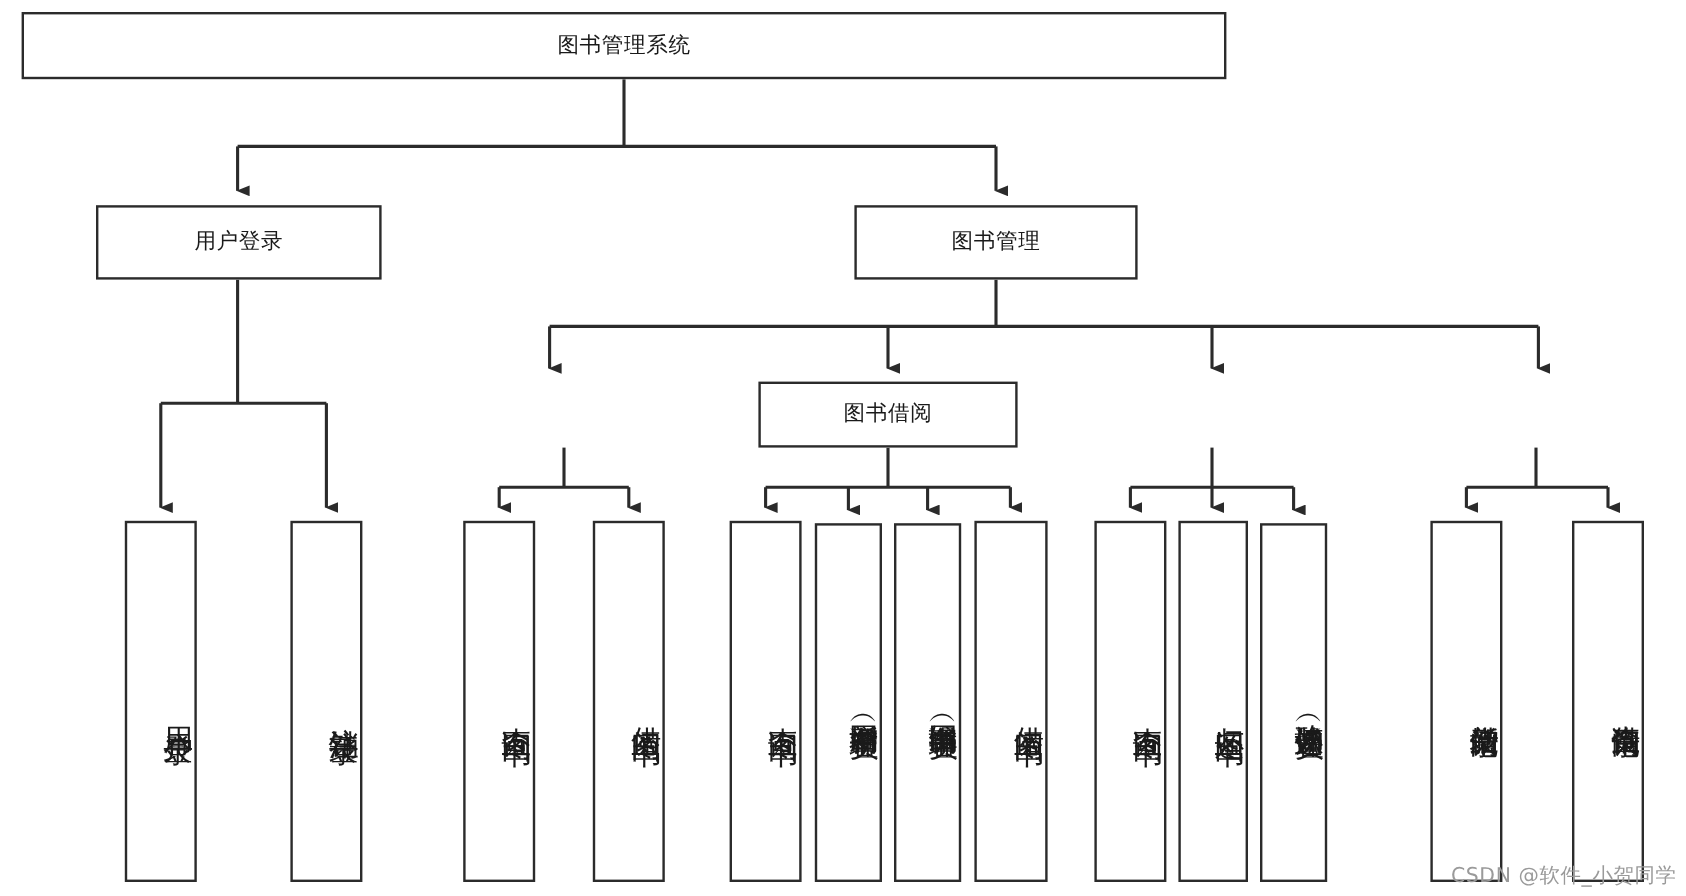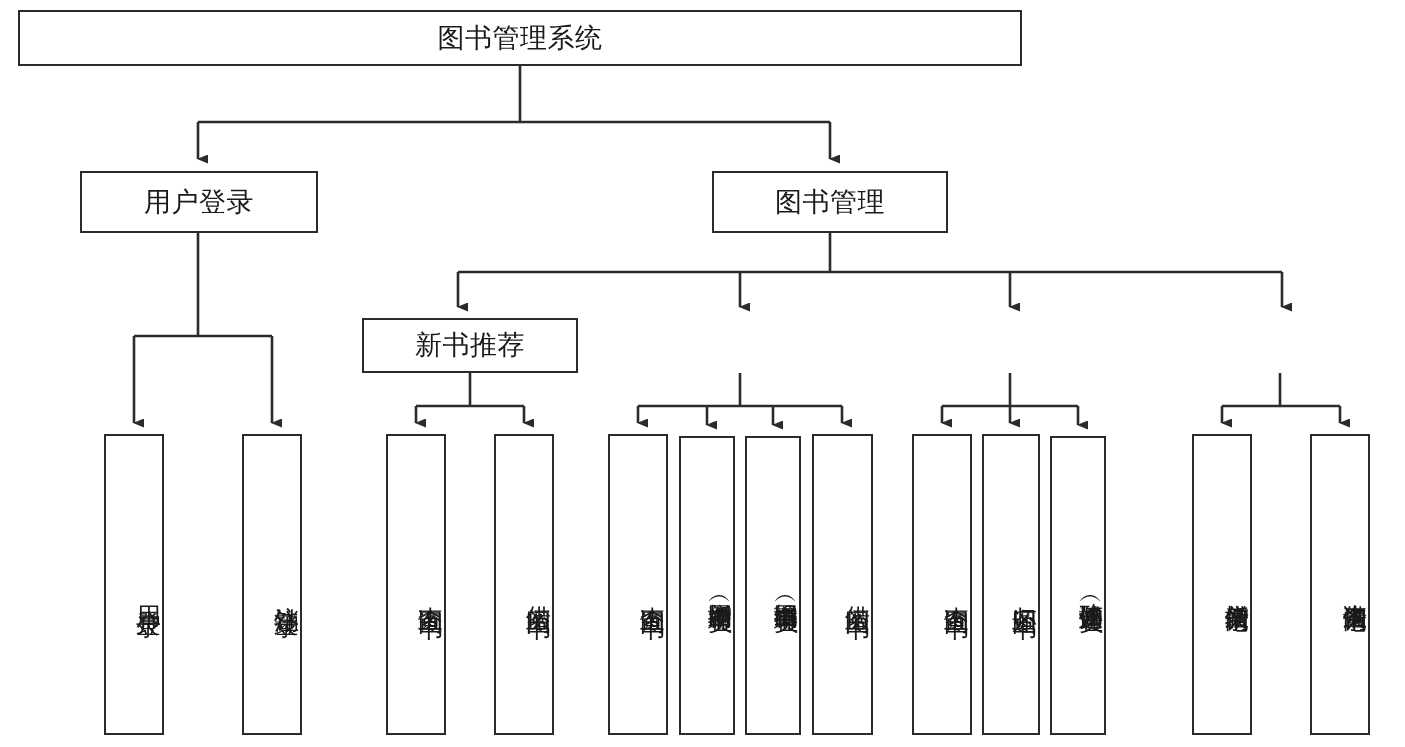--- a/index.html
+++ b/index.html
@@ -30,21 +30,21 @@
     box-sizing: border-box;
     border: 2.5px solid #2b2b2b;
     background: #ffffff;
     display: flex;
     align-items: center;
     justify-content: center;
     color: #1a1a1a;
     line-height: 1.12;
   }
   .node.horiz {
-    font-size: 27px;
+    font-size: 18px;
     letter-spacing: 0.5px;
   }
   .node.vert {
     writing-mode: vertical-rl;
     text-orientation: upright;
     font-size: 25px;
     align-items: flex-start;
     justify-content: center;
     padding-top: 14px;
     letter-spacing: 3px;
@@ -127,22 +127,22 @@
     <span class="node-label">图书管理系统</span>
   </div>
 
   <div class="node horiz" style="left:80px; top:171px; width:238px; height:62px;">
     <span class="node-label">用户登录</span>
   </div>
   <div class="node horiz" style="left:712px; top:171px; width:236px; height:62px;">
     <span class="node-label">图书管理</span>
   </div>
 
-  <div class="node horiz" style="left:362px; top:318px; width:216px; height:55px;">
-    <span class="node-label">新书推荐</span>
+  <div class="node horiz" style="left:632px; top:318px; width:216px; height:55px;">
+    <span class="node-label">图书借阅</span>
   </div>
 
   <div class="node vert" style="left:104px; top:434px; width:60px; height:301px;">
     <span class="node-label">用户登录</span>
   </div>
   <div class="node vert" style="left:242px; top:434px; width:60px; height:301px;">
     <span class="node-label">注销登录</span>
   </div>
 
   <div class="node vert" style="left:386px; top:434px; width:60px; height:301px;">
@@ -175,13 +175,14 @@
     <span class="node-label">确认归还（管理员）</span>
   </div>
 
   <div class="node vert tall" style="left:1192px; top:434px; width:60px; height:301px;">
     <span class="node-label">新增借阅记录</span>
   </div>
   <div class="node vert tall" style="left:1310px; top:434px; width:60px; height:301px;">
     <span class="node-label">查询借阅记录</span>
   </div>
 
+  <div id="watermark">CSDN @软件_小贺同学</div>
 </div>
 
 </body></html>

